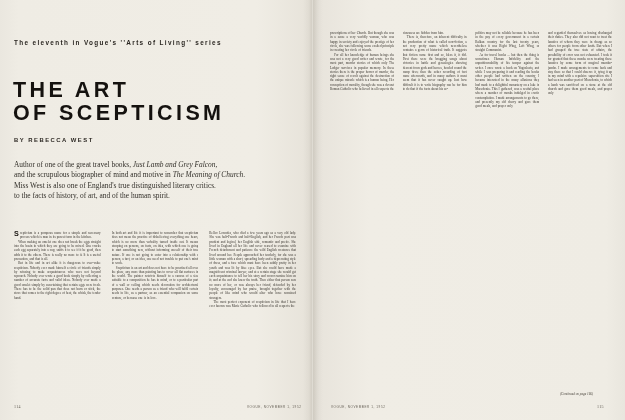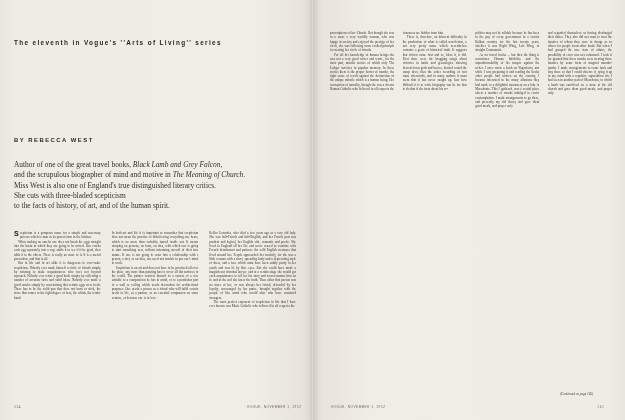--- a/index.html
+++ b/index.html
@@ -93,29 +93,30 @@
 
 <div class="spread">
 
   <div class="page page-left"></div>
   <div class="page page-right"></div>
   <div class="gutter"></div>
 
   <div class="kicker">The eleventh in Vogue's ''Arts of Living'' series</div>
 
   <div class="headline">
+    <div>THE ART</div>
+    <div>OF SCEPTICISM</div>
   </div>
 
   <div class="byline">BY REBECCA WEST</div>
 
   <div class="deck">
-      <div>Author of one of the great travel books, <i>Black Lamb and Grey Falcon</i>,</div>
+      <div>Author of one of the great travel books, <i>Just Lamb and Grey Falcon</i>,</div>
       <div>and the scrupulous biographer of mind and motive in <i>The Meaning of Church</i>.</div>
       <div>Miss West is also one of England's true distinguished literary critics.</div>
-      <div>She cuts with three-bladed scepticism</div>
       <div>to the facts of history, of art, and of the human spirit.</div>
     </div>
 
   <div class="cols cols-left">
       <div class="col">
         <p class="para first"><span class="dc">S</span>cepticism is a pompous name for a simple and necessary process which is man in its purest form in the kitchen.</p>
         <p class="para">When making an omelet one does not break the eggs straight into the basin in which they are going to be mixed. One cracks each egg separately into a cup, sniffs it to see if it be good, then adds it to the others. There is really no more to it. It is a useful precaution, and that is all.</p>
         <p class="para">But in life and in art alike it is dangerous to over-value scepticism. Nobody ever made himself a circle of friends simply by refusing to make acquaintances who were not beyond reproach. Nobody ever wrote a good book simply by collecting a number of accurate facts and valid ideas. Nobody ever made a good omelet simply by ascertaining that certain eggs were fresh. There has to be the solid pan that does not burn or stick, the stove that comes to the right degree of heat, the whisk, the tender hand.</p>
       </div>
       <div class="col">

